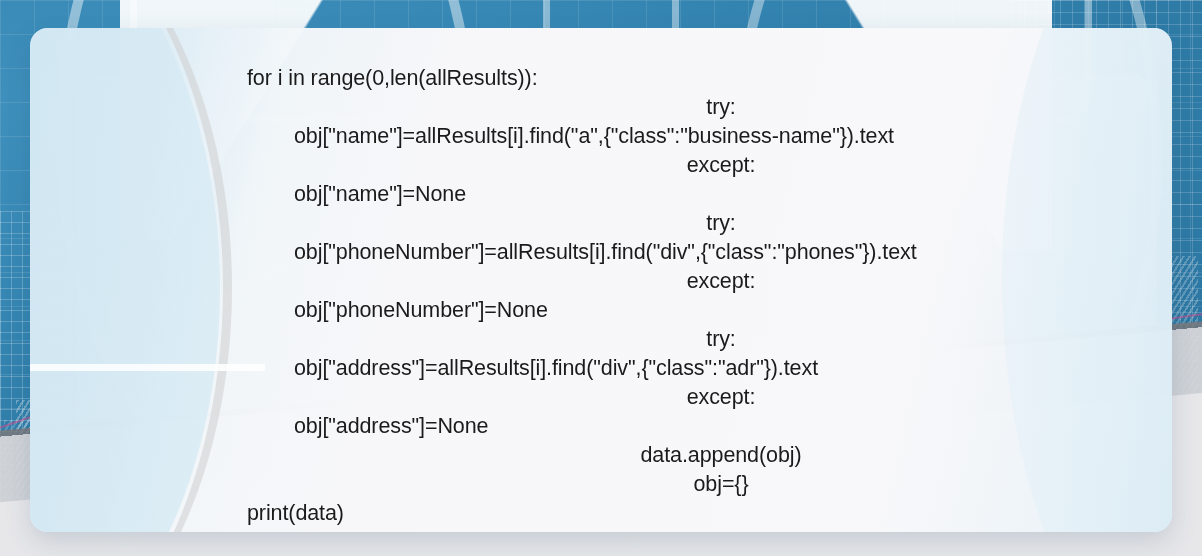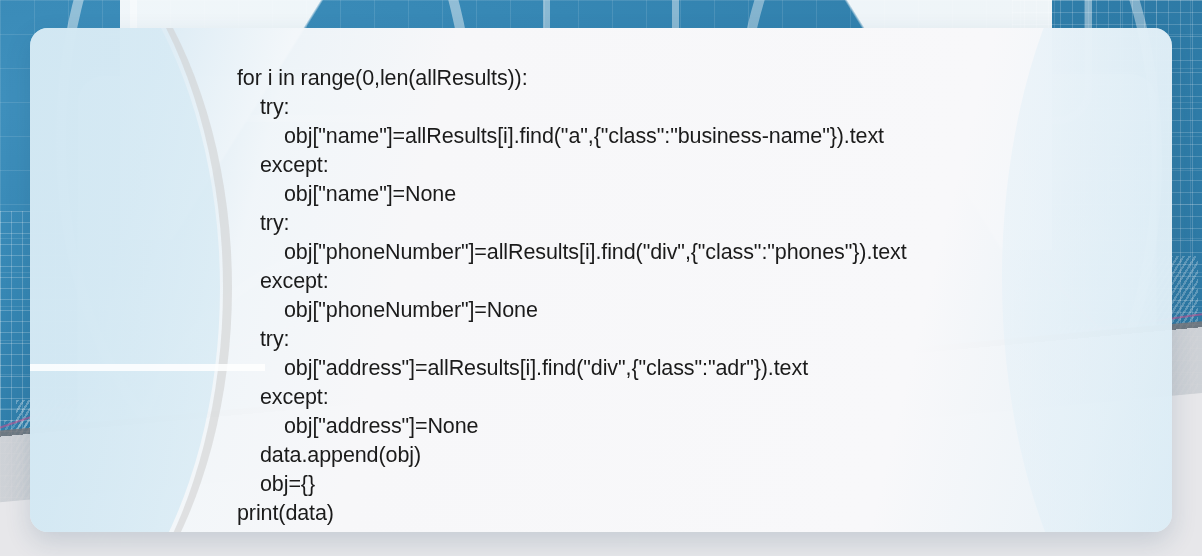--- a/index.html
+++ b/index.html
@@ -155,31 +155,31 @@
   }
   .card-line{
     position:absolute; left:0; top:336px; width:235px; height:7px;
     background:rgba(255,255,255,.85);
   }
 
   
   .code{
     position:relative;
     z-index:5;
-    padding:36px 0 0 8px;
+    padding:36px 0 0 18px;
     color:#1b1b1b;
     font-family:"Liberation Sans", sans-serif;
     font-size:21.5px;
     line-height:29px;
     letter-spacing:-.1px;
     white-space:pre;
   }
   .code-line{ display:block; height:29px; }
   .ind-0{ padding-left:199px; }
-  .ind-1{ padding-left:222px; }
+  .ind-1{ padding-left:222px;text-align:center; }
   .ind-2{ padding-left:246px; }
 </style>
 </head>
 <body>
 
 <div id="stage">
 
   <div class="bg-base"></div>
   <div class="bg-grid"></div>
   <div class="bg-grid-fine"></div>

